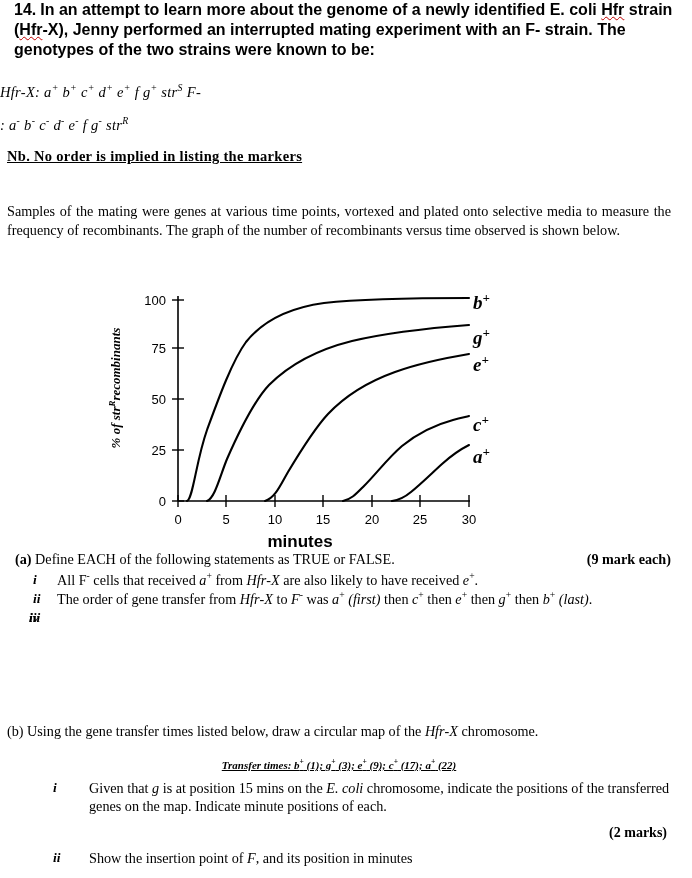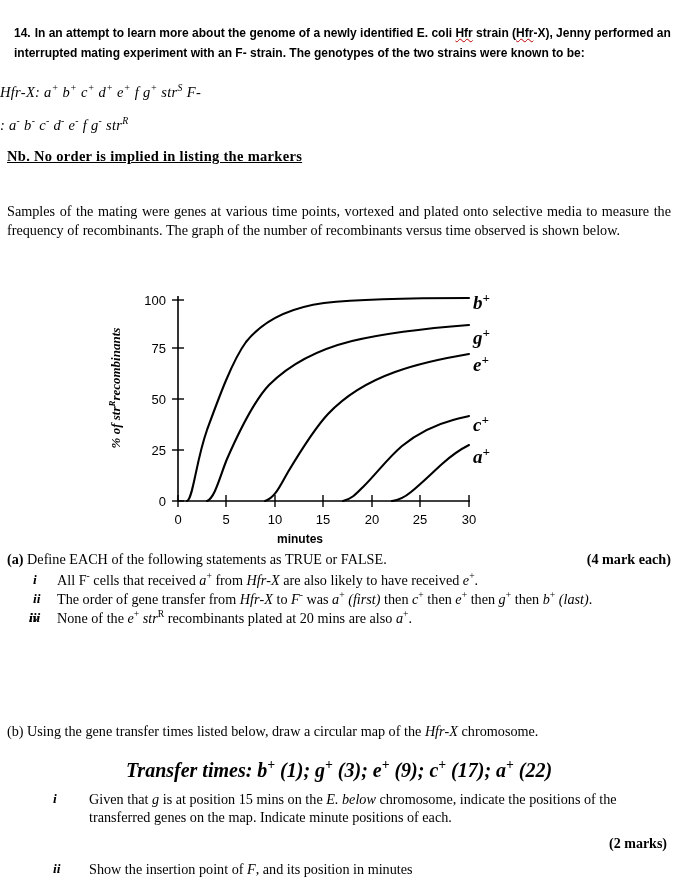--- a/index.html
+++ b/index.html
@@ -20,25 +20,25 @@
     width: 692px;
     height: 878px;
     padding: 0;
     box-sizing: border-box;
   }
 
   
   .qhead {
     position: absolute;
     left: 14px;
-    top: 23px;
+    top: 0;
     width: 664px;
     font-family: "Liberation Sans", sans-serif;
     font-weight: bold;
-    font-size: 12px;
+    font-size: 16px;
     line-height: 20px;
   }
   .qhead .qnum { margin-right: 4px; }
   .wavy {
     text-decoration: underline;
     text-decoration-style: wavy;
     text-decoration-color: #c00000;
     text-decoration-thickness: 1px;
   }
 
@@ -100,21 +100,21 @@
     font-size: 13px;
     font-family: "Liberation Serif", serif;
   }
   .xlabel {
     position: absolute;
     left: 0;
     top: 246px;
     width: 360px;
     text-align: center;
     font-weight: bold;
-    font-size: 12px;
+    font-size: 17px;
     font-family: "Liberation Sans", sans-serif;
   }
   .curve-label {
     position: absolute;
     font-family: "Liberation Serif", serif;
     font-style: italic;
     font-weight: bold;
     font-size: 19px;
   }
 
@@ -122,20 +122,21 @@
   .parta {
     position: absolute;
     left: 7px;
     top: 550px;
     width: 664px;
     font-size: 14.2px;
   }
   .parta-head {
     position: relative;
     line-height: 19px;
+    margin-left: 8px;
   }
   .parta-head .marks {
     position: absolute;
     right: 0;
     top: 0;
     font-weight: bold;
   }
   .bold { font-weight: bold; }
   .items { margin-top: 2px; }
   .item {
@@ -161,22 +162,23 @@
     left: 7px;
     top: 722px;
     width: 664px;
     font-size: 14.2px;
   }
   .partb-head { line-height: 19px; }
   .transfer {
     text-align: center;
     font-weight: bold;
     font-style: italic;
-    font-size: 20px;
+    font-size: 11px;
     margin-top: 18px;
+    text-decoration: underline;
   }
   .bitem {
     position: relative;
     padding-left: 82px;
     line-height: 18px;
     margin-top: 8px;
   }
   .bitem .rn {
     position: absolute;
     left: 46px;
@@ -274,54 +276,53 @@
     <div class="curve-label" style="left:353px; top:41px;">g<sup>+</sup></div>
     <div class="curve-label" style="left:353px; top:68px;">e<sup>+</sup></div>
     <div class="curve-label" style="left:353px; top:128px;">c<sup>+</sup></div>
     <div class="curve-label" style="left:353px; top:160px;">a<sup>+</sup></div>
   </div>
 
   <div class="parta">
     <div class="parta-head">
       <span class="bold">(a)</span>
       <span>Define EACH of the following statements as TRUE or FALSE.</span>
-      <span class="marks">(4 mark each)</span>
+      <span class="marks">(9 mark each)</span>
     </div>
     <div class="items">
       <div class="item">
         <span class="rn">i</span>
         <span>All F<sup>-</sup> cells that received <span class="ital">a</span><sup>+</sup> from <span class="ital">Hfr</span>-<span class="ital">X</span> are also likely to have received <span class="ital">e</span><sup>+</sup>.</span>
       </div>
       <div class="item">
         <span class="rn">ii</span>
         <span>The order of gene transfer from <span class="ital">Hfr</span>-<span class="ital">X</span> to <span class="ital">F</span><sup>-</sup> was <span class="ital">a</span><sup>+</sup> <span class="ital">(first)</span> then <span class="ital">c</span><sup>+</sup> then <span class="ital">e</span><sup>+</sup> then <span class="ital">g</span><sup>+</sup> then <span class="ital">b</span><sup>+</sup> <span class="ital">(last)</span>.</span>
       </div>
       <div class="item">
         <span class="rn wide">iii</span>
       </div>
       <div class="item">
         <span class="rn wide">iv</span>
-        <span>None of the <span class="ital">e</span><sup>+</sup> <span class="ital">str</span><sup>R</sup> recombinants plated at 20 mins are also <span class="ital">a</span><sup>+</sup>.</span>
       </div>
     </div>
   </div>
 
   <div class="partb">
     <div class="partb-head">
       <span>(b)</span>
       <span>Using the gene transfer times listed below, draw a circular map of the <span class="ital">Hfr</span>-<span class="ital">X</span> chromosome.</span>
     </div>
 
     <div class="transfer">
       Transfer times: b<sup>+</sup> (1); g<sup>+</sup> (3); e<sup>+</sup> (9); c<sup>+</sup> (17); a<sup>+</sup> (22)
     </div>
 
     <div class="bitem">
       <span class="rn">i</span>
-      <span>Given that <span class="ital">g</span> is at position 15 mins on the <span class="ital">E. below</span> chromosome, indicate the positions of the transferred genes on the map. Indicate minute positions of each.</span>
+      <span>Given that <span class="ital">g</span> is at position 15 mins on the <span class="ital">E. coli</span> chromosome, indicate the positions of the transferred genes on the map. Indicate minute positions of each.</span>
     </div>
     <div class="marks-right">(2 marks)</div>
 
     <div class="bitem">
       <span class="rn">ii</span>
       <span>Show the insertion point of <span class="ital">F</span>, and its position in minutes</span>
     </div>
     <div class="marks-right">(2 marks)</div>
   </div>
 

